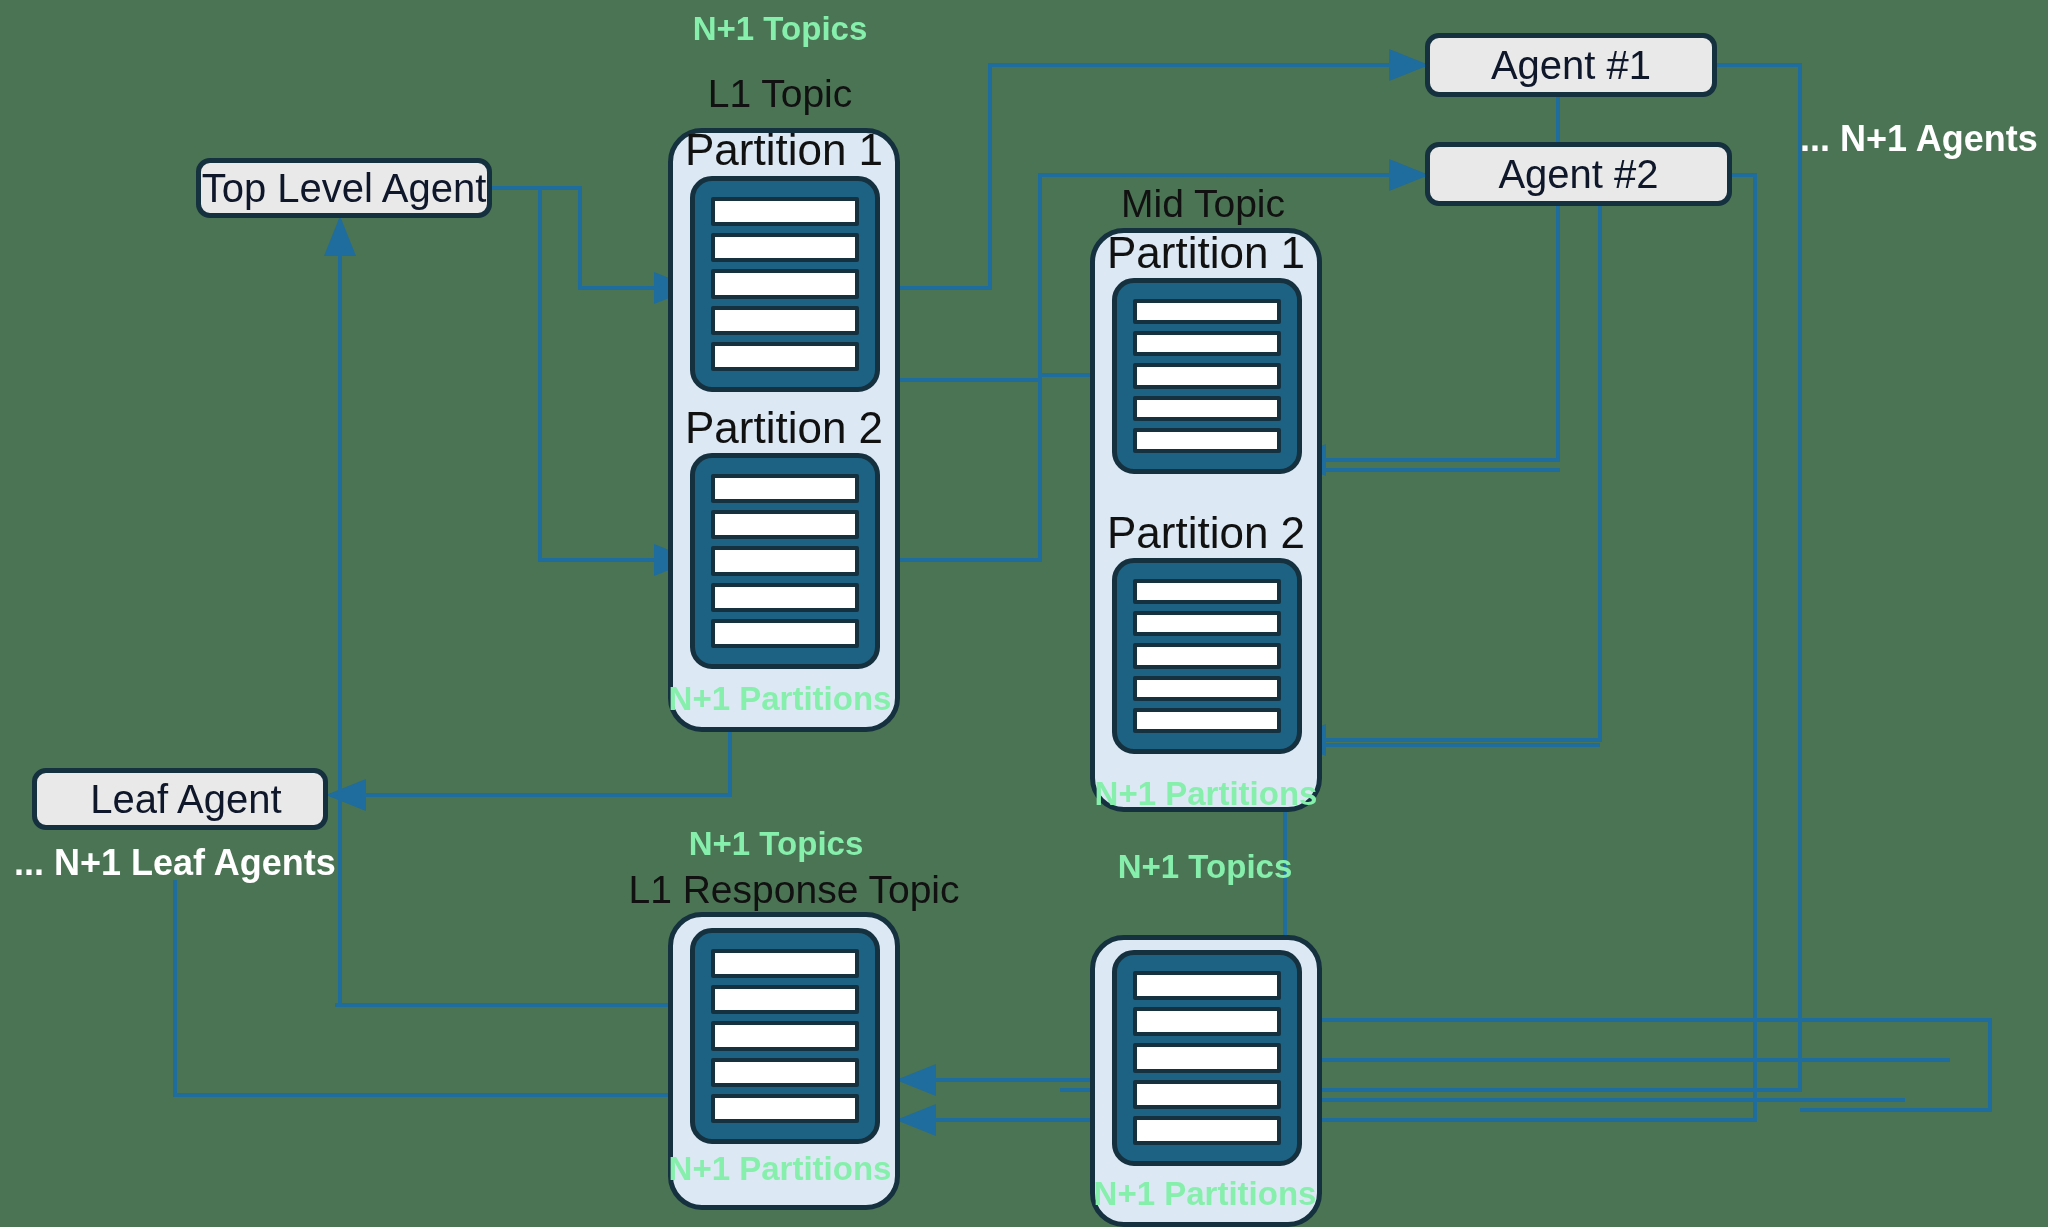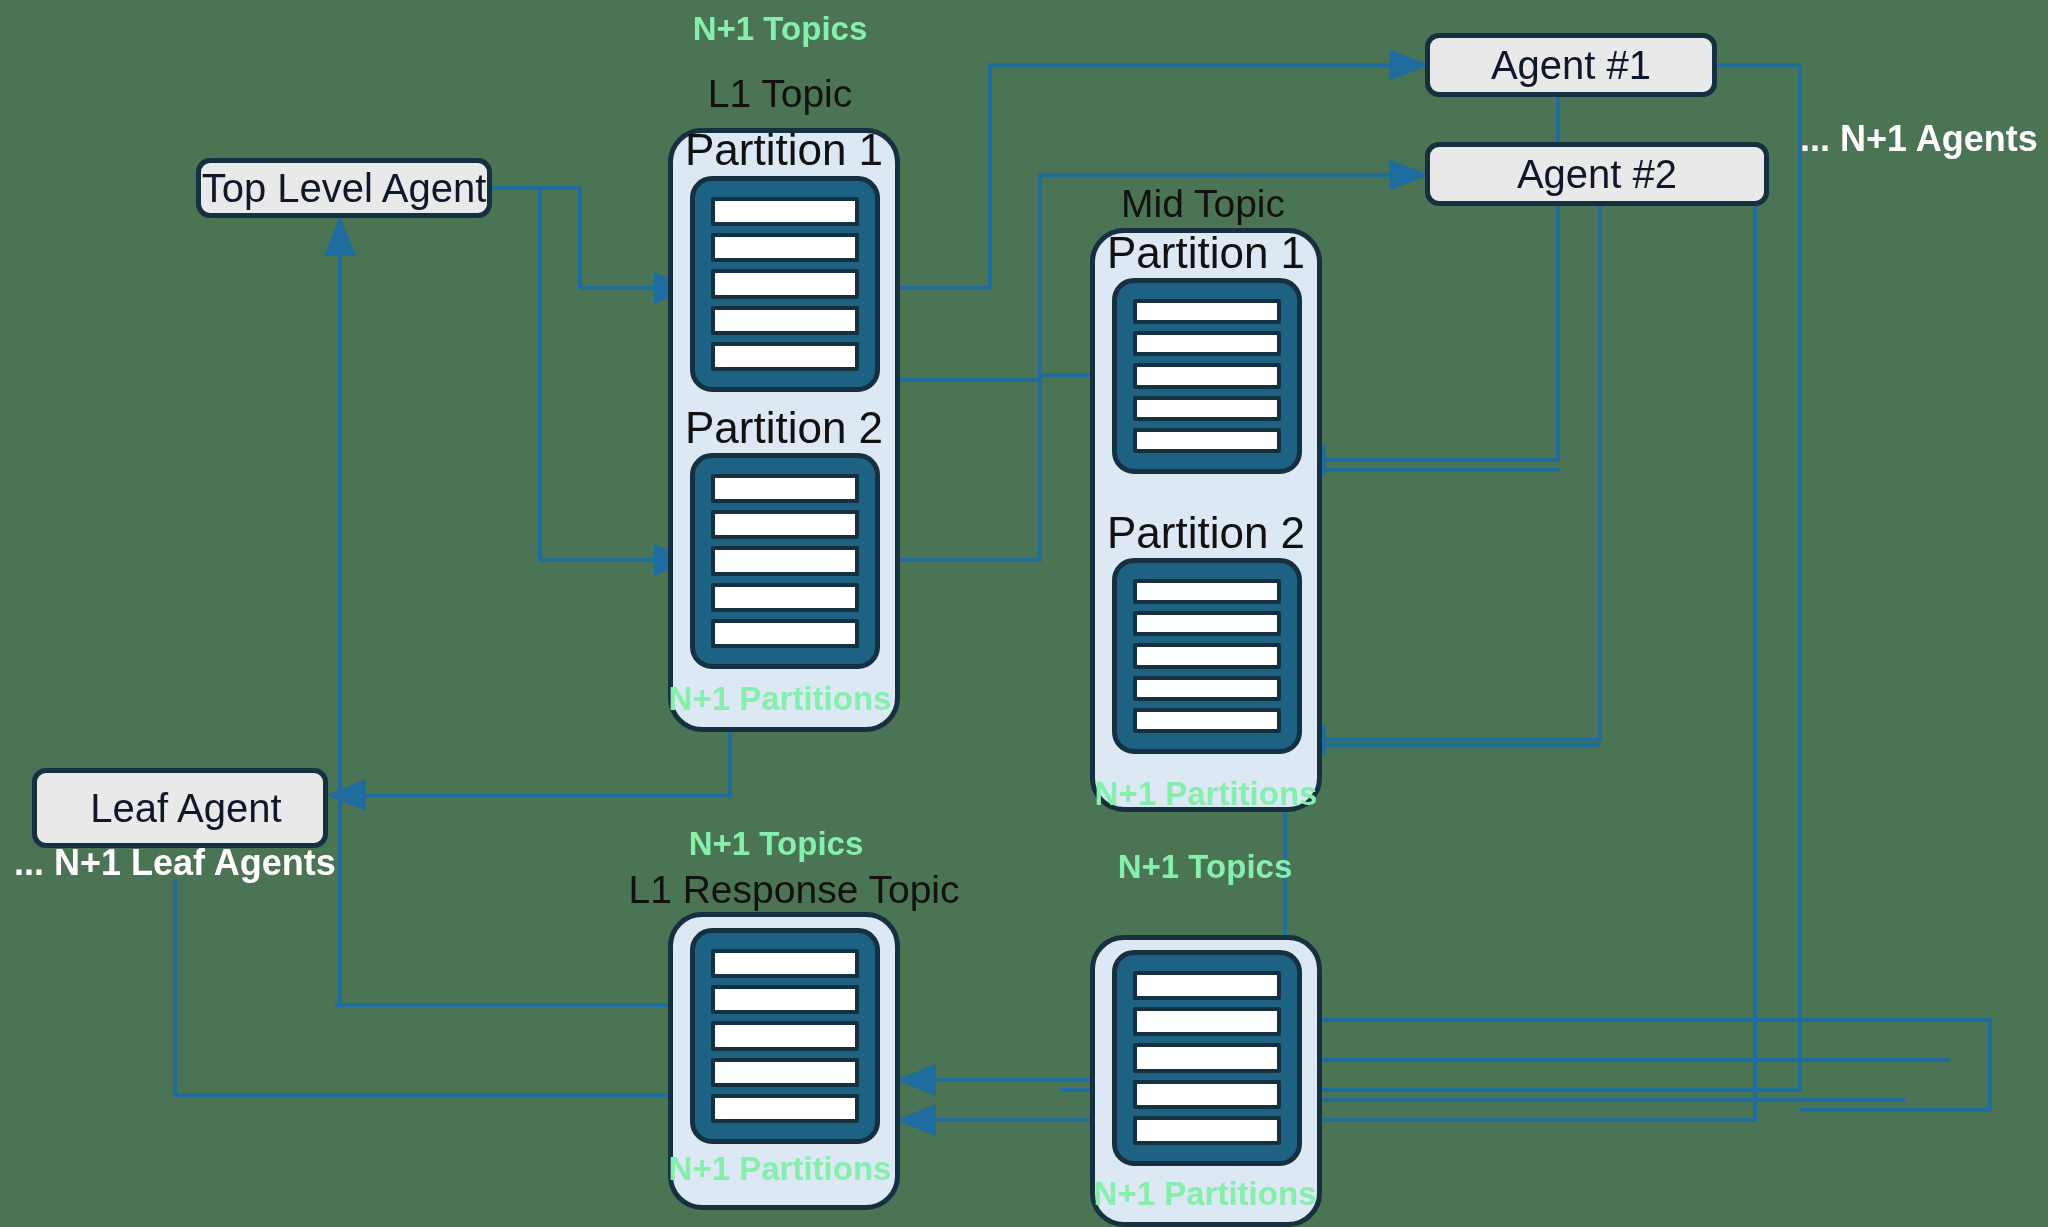--- a/index.html
+++ b/index.html
@@ -115,29 +115,29 @@
 
       <path d="M1285,470 L1560,470"></path>
       <path d="M1285,745 L1600,745"></path>
     </g>
   </svg>
 
   <div class="agent-box" style="left:196px;top:158px;width:296px;height:60px;">
     <span>Top Level Agent</span>
   </div>
 
-  <div class="agent-box" style="left:32px;top:768px;width:296px;height:80px;padding-left:12px;">
+  <div class="agent-box" style="left:32px;top:768px;width:296px;height:62px;padding-left:12px;">
     <span>Leaf Agent</span>
   </div>
 
   <div class="agent-box" style="left:1425px;top:33px;width:292px;height:64px;">
     <span>Agent #1</span>
   </div>
 
-  <div class="agent-box" style="left:1425px;top:142px;width:344px;height:64px;">
+  <div class="agent-box" style="left:1425px;top:142px;width:307px;height:64px;">
     <span>Agent #2</span>
   </div>
 
   <div class="lbl lbl-red ctr" style="left:780px;top:10px;">N+1 Topics</div>
   <div class="lbl lbl-topic ctr" style="left:780px;top:72px;text-align:right;">L1 Topic</div>
 
   <div class="topic" style="left:668px;top:128px;width:232px;height:604px;"></div>
 
   <div class="lbl lbl-part ctr" style="left:784px;top:125px;">Partition 1</div>
   <div class="partition" style="left:690px;top:176px;width:190px;height:216px;">

